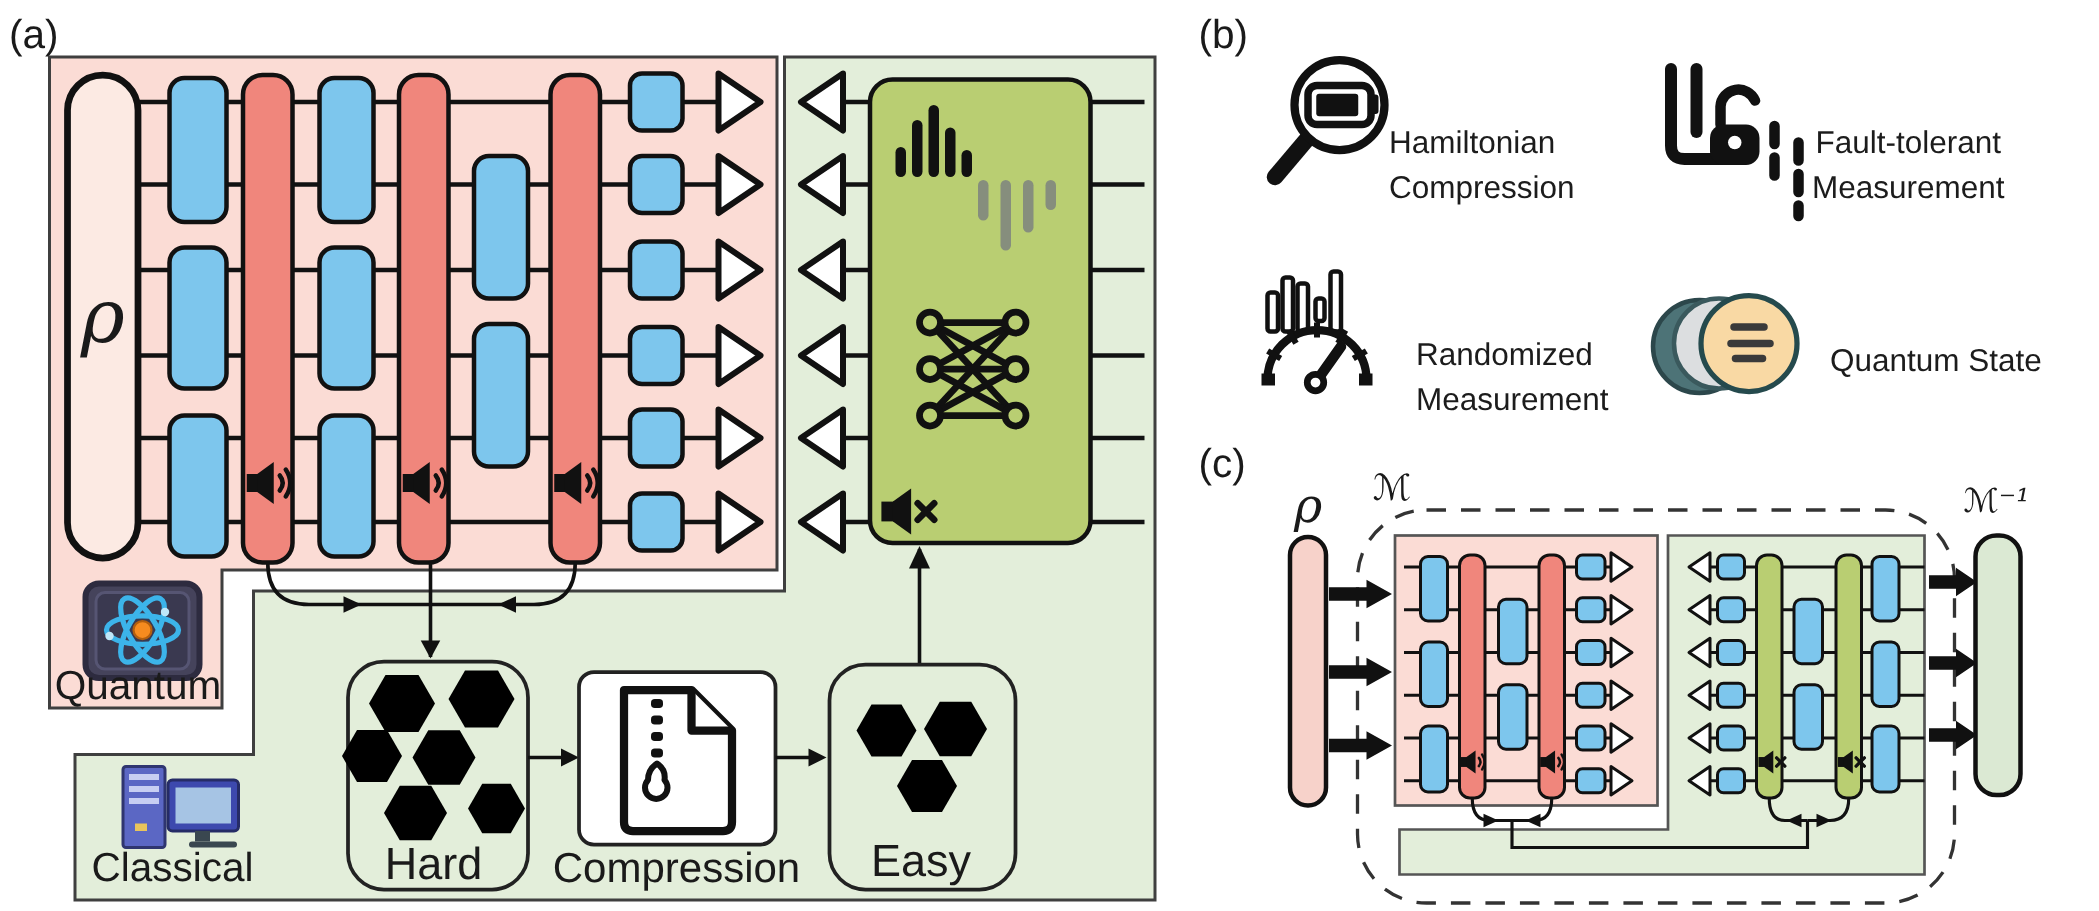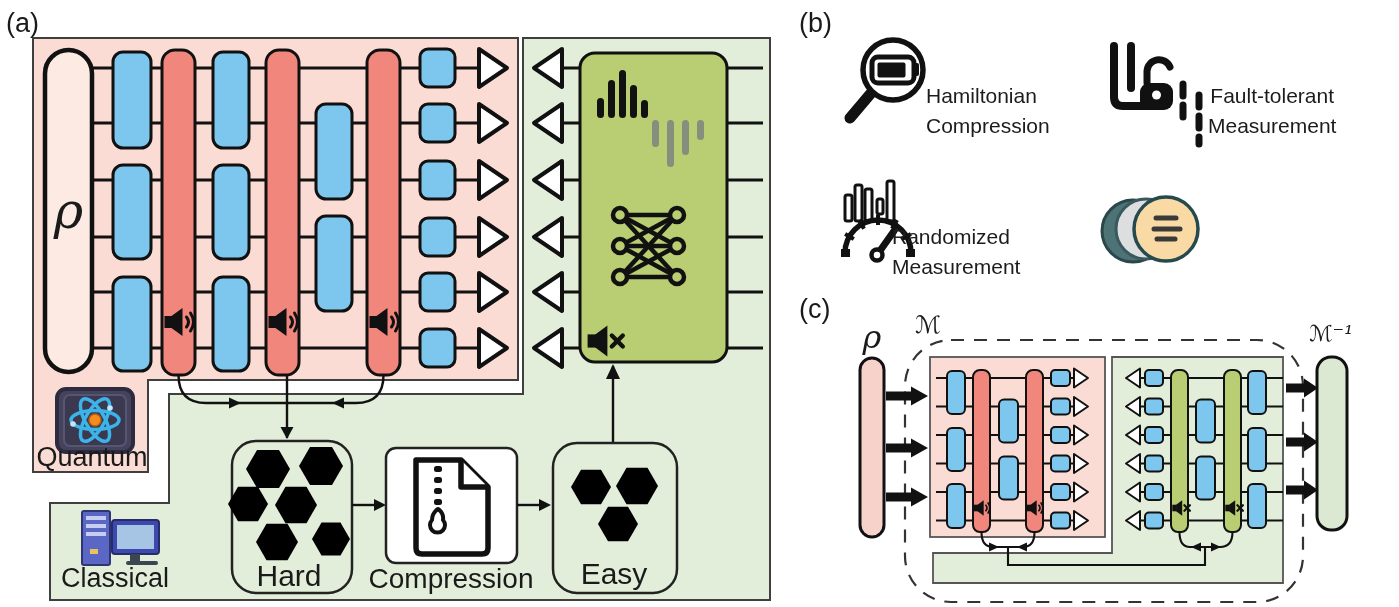--- a/index.html
+++ b/index.html
@@ -406,31 +406,32 @@
     <g stroke="#111" stroke-width="4">
       <line x1="19.8" y1="73" x2="11.1" y2="68"></line>
       <line x1="30" y1="62.8" x2="25" y2="54.1"></line>
       <line x1="44" y1="59" x2="44" y2="49"></line>
       <line x1="58" y1="62.8" x2="63" y2="54.1"></line>
       <line x1="68.2" y1="73" x2="76.9" y2="68"></line>
     </g>
     <line x1="43" y1="89" x2="60" y2="65" stroke="#111" stroke-width="7" stroke-linecap="round"></line>
     <circle cx="43" cy="89" r="5.5" fill="#fff" stroke="#111" stroke-width="4.5"></circle>
   </svg>
-  <div class="b-item-text" style="left:892px;top:192px;">
+  <div class="b-item-text" style="left:944px;top:192px;">
     <div>Randomized</div>
     <div>Measurement</div>
   </div>
 
   <svg class="b-icon" style="left:1100px;top:186px;" width="112" height="86" viewBox="0 0 112 86">
     <circle cx="33" cy="45" r="31" fill="#4d7377" stroke="#2c474b" stroke-width="3"></circle>
     <circle cx="46" cy="43" r="30" fill="#dcdee0" stroke="#3a595d" stroke-width="3"></circle>
     <circle cx="66" cy="43" r="32" fill="#f9d9a4" stroke="#254a4d" stroke-width="3.5"></circle>
     <g stroke="#3a3a3a" stroke-width="5" stroke-linecap="round">
       <line x1="56" y1="32" x2="76" y2="32"></line>
       <line x1="54" y1="43" x2="80" y2="43"></line>
       <line x1="57" y1="53" x2="75" y2="53"></line>
     </g>
   </svg>
   <div class="b-item-text" style="left:1220px;top:196px;">
+    <div>Quantum State</div>
   </div>
 
 </div>
 
 </body></html>

